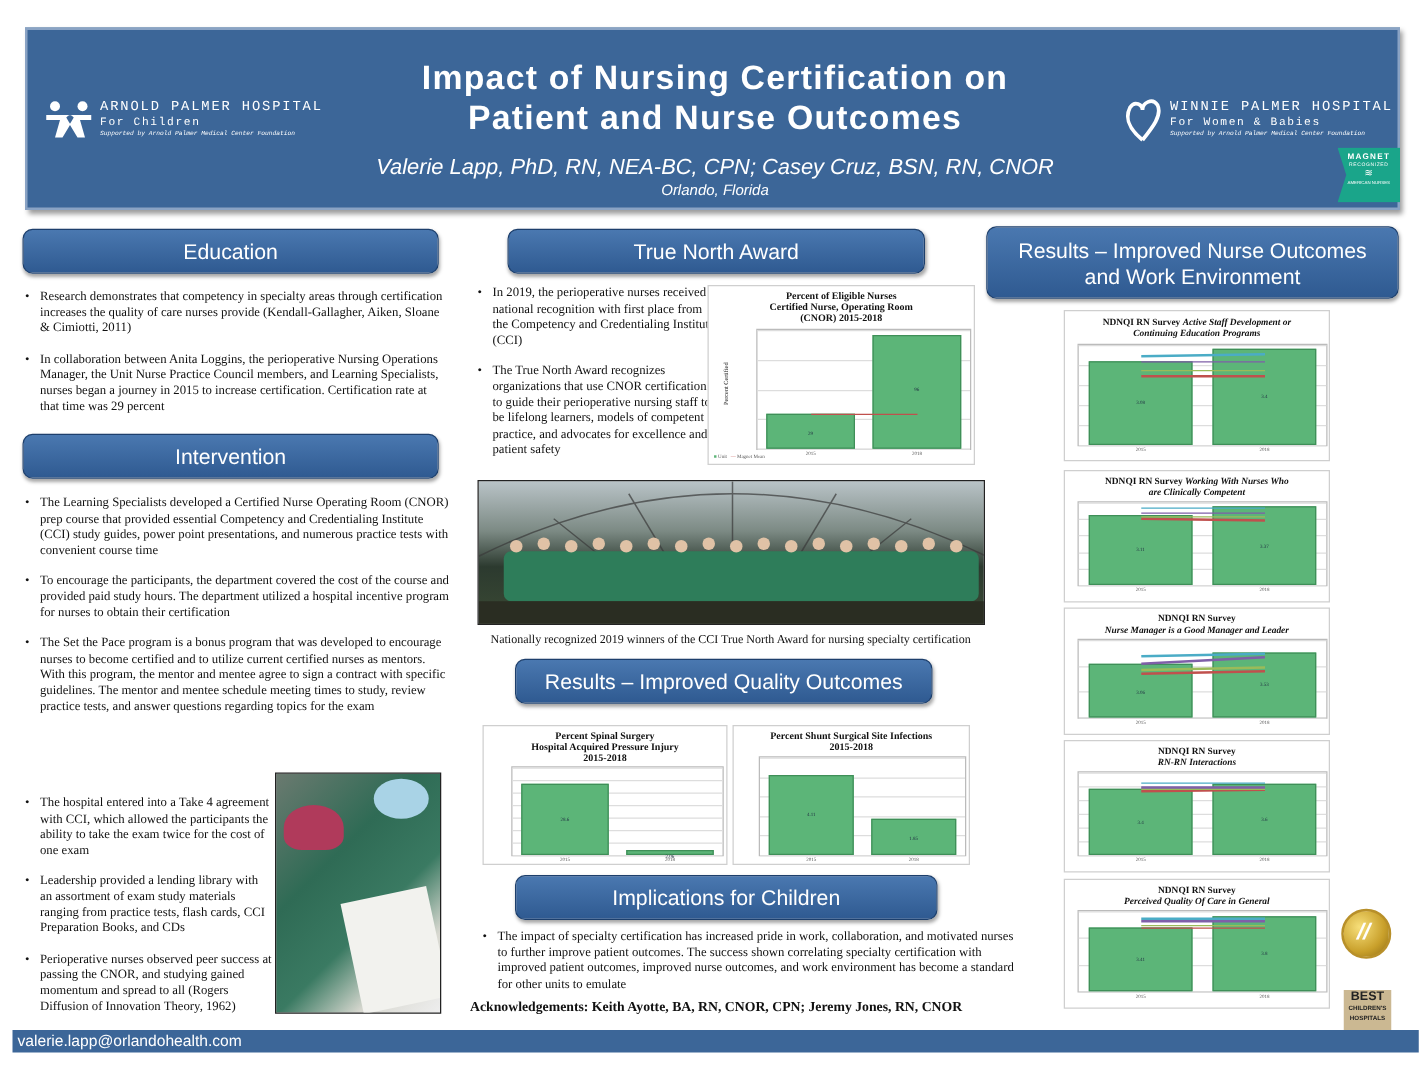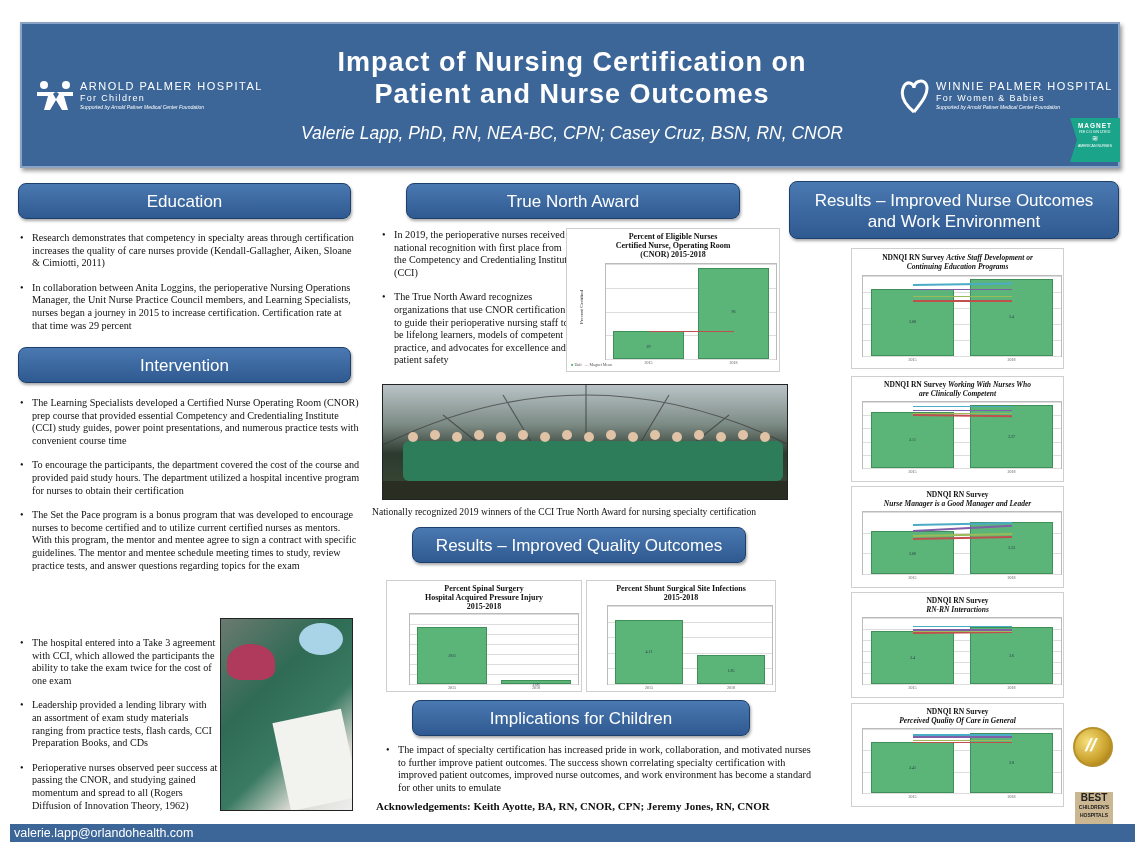--- a/index.html
+++ b/index.html
@@ -2,21 +2,21 @@
 <html><head>
 <meta charset="utf-8">
 <style>
 *{box-sizing:border-box;margin:0;padding:0}
 html,body{width:1142px;height:856px;background:#fff;overflow:hidden;font-family:"Liberation Serif",serif;color:#111}
 .abs{position:absolute}
 .header{position:absolute;left:20px;top:22px;width:1100px;height:146px;background:#3c6698;border:2px solid #8aa3c4;box-shadow:2px 3px 4px rgba(0,0,0,.4)}
 .title{position:absolute;left:260px;top:22px;width:580px;text-align:center;color:#fff;font-family:"Liberation Sans",sans-serif;font-weight:bold;font-size:27px;line-height:32px;letter-spacing:1px}
 .authors{position:absolute;left:220px;top:99px;width:660px;text-align:center;color:#fff;font-family:"Liberation Sans",sans-serif;font-style:italic;font-size:17.5px}
 .loc{position:absolute;left:400px;top:121px;width:300px;text-align:center;color:#fff;font-family:"Liberation Sans",sans-serif;font-style:italic;font-size:12px}
-.logo-txt{color:#fff;font-family:Liberation Sans, sans-serif}
+.logo-txt{color:#fff;font-family:Liberation Mono, monospace}
 .secbtn{position:absolute;background:linear-gradient(#4a78b0,#2f5a91);border:1px solid #1d3f6c;border-radius:8px;color:#fff;font-family:"Liberation Sans",sans-serif;text-align:center;box-shadow:1px 2px 3px rgba(0,0,0,.35)}
 ul.bl{list-style:none}
 ul.bl li{position:relative;padding-left:14px;font-size:10.2px;line-height:12.6px;margin-bottom:12px}
 ul.bl li:before{content:"•";position:absolute;left:2px;top:0}
 .chart{position:absolute;background:#fff;border:1px solid #cfcfcf}
 .ctitle{text-align:center;font-weight:bold;font-size:8px;line-height:9px}
 .ctitle i{font-weight:bold}
 .plot{position:absolute;border:1px solid #bbb;background:#fff}
 .gl{position:absolute;left:0;right:0;height:1px;background:#ddd}
 .bar{position:absolute;background:#5cb578;border:1px solid #3f8f58}
@@ -40,20 +40,21 @@
   </div>
   <div class="abs logo-txt" style="left:58px;top:56px;font-size:11px;letter-spacing:1.5px">ARNOLD PALMER HOSPITAL</div>
   <div class="abs logo-txt" style="left:58px;top:69px;font-size:9px;letter-spacing:1.3px">For Children</div>
   <div class="abs logo-txt" style="left:58px;top:80px;font-size:5px;font-style:italic">Supported by Arnold Palmer Medical Center Foundation</div>
 
   <div class="title">
     <div>Impact of Nursing Certification on</div>
     <div>Patient and Nurse Outcomes</div>
   </div>
   <div class="authors">Valerie Lapp, PhD, RN, NEA-BC, CPN; Casey Cruz, BSN, RN, CNOR</div>
+  <div class="loc">Orlando, Florida</div>
 
   <div class="abs" style="left:876px;top:52px">
     <svg width="32" height="40" viewBox="0 0 32 40">
       <path d="M16 36 C4 26 2 18 6 10 C10 4 16 8 16 12 C16 6 24 2 28 8 C32 16 24 26 16 36" fill="none" stroke="#fff" stroke-width="3"></path>
     </svg>
   </div>
   <div class="abs logo-txt" style="left:914px;top:56px;font-size:11px;letter-spacing:1.5px">WINNIE PALMER HOSPITAL</div>
   <div class="abs logo-txt" style="left:914px;top:69px;font-size:9px;letter-spacing:1.3px">For Women &amp; Babies</div>
   <div class="abs logo-txt" style="left:914px;top:80px;font-size:5px;font-style:italic">Supported by Arnold Palmer Medical Center Foundation</div>
 
@@ -71,21 +72,21 @@
   <li>In collaboration between Anita Loggins, the perioperative Nursing Operations Manager, the Unit Nurse Practice Council members, and Learning Specialists, nurses began a journey in 2015 to increase certification. Certification rate at that time was 29 percent</li>
 </ul>
 
 <div class="secbtn" style="left:18px;top:347px;width:333px;height:36px;line-height:36px;font-size:17px">Intervention</div>
 <ul class="bl abs" style="left:18px;top:397px;width:342px">
   <li>The Learning Specialists developed a Certified Nurse Operating Room (CNOR) prep course that provided essential Competency and Credentialing Institute (CCI) study guides, power point presentations, and numerous practice tests with convenient course time</li>
   <li>To encourage the participants, the department covered the cost of the course and provided paid study hours. The department utilized a hospital incentive program for nurses to obtain their certification</li>
   <li>The Set the Pace program is a bonus program that was developed to encourage nurses to become certified and to utilize current certified nurses as mentors. With this program, the mentor and mentee agree to sign a contract with specific guidelines. The mentor and mentee schedule meeting times to study, review practice tests, and answer questions regarding topics for the exam</li>
 </ul>
 <ul class="bl abs" style="left:18px;top:637px;width:200px">
-  <li>The hospital entered into a Take 3 agreement with CCI, which allowed the participants the ability to take the exam twice for the cost of one exam</li>
+  <li>The hospital entered into a Take 4 agreement with CCI, which allowed the participants the ability to take the exam twice for the cost of one exam</li>
   <li>Leadership provided a lending library with an assortment of exam study materials ranging from practice tests, flash cards, CCI Preparation Books, and CDs</li>
   <li>Perioperative nurses observed peer success at passing the CNOR, and studying gained momentum and spread to all (Rogers Diffusion of Innovation Theory, 1962)</li>
 </ul>
 <div class="photo" style="left:220px;top:618px;width:133px;height:193px;background:linear-gradient(135deg,#6b7a70 0%,#2f6b55 35%,#3a7a62 60%,#d8d8d0 80%,#eee 100%)">
   <div class="abs" style="left:6px;top:25px;width:48px;height:36px;border-radius:50% 50% 30% 30%;background:#b03a5b"></div>
   <div class="abs" style="left:78px;top:4px;width:44px;height:32px;border-radius:50%;background:#a9d3e6"></div>
   <div class="abs" style="left:60px;top:96px;width:70px;height:90px;background:#f2f2ee;transform:rotate(-12deg)"></div>
 </div>
 
 <div class="secbtn" style="left:406px;top:183px;width:334px;height:36px;line-height:36px;font-size:17px">True North Award</div>
@@ -144,21 +145,21 @@
         <circle cx="272" cy="50" r="5"></circle>
         <circle cx="294" cy="52" r="5"></circle>
         <circle cx="316" cy="50" r="5"></circle>
         <circle cx="338" cy="52" r="5"></circle>
         <circle cx="360" cy="50" r="5"></circle>
         <circle cx="382" cy="52" r="5"></circle>
     </g>
     <rect x="0" y="96" width="406" height="20" fill="#2a2d22"></rect>
   </svg>
 </div>
-<div class="abs" style="left:372px;top:506px;width:425px;text-align:left;font-size:9.6px">Nationally recognized 2019 winners of the CCI True North Award for nursing specialty certification</div>
+<div class="abs" style="left:372px;top:506px;width:425px;text-align:center;font-size:9.6px">Nationally recognized 2019 winners of the CCI True North Award for nursing specialty certification</div>
 
 <div class="secbtn" style="left:412px;top:527px;width:334px;height:36px;line-height:36px;font-size:17px">Results – Improved Quality Outcomes</div>
 
 <div class="chart" style="left:386px;top:580px;width:196px;height:112px">
   <div class="ctitle" style="margin-top:3px">Percent Spinal Surgery<br>Hospital Acquired Pressure Injury<br>2015-2018</div>
   <div class="plot" id="plot-pi" style="left:22px;top:32px;width:170px;height:72px">
       <div class="gl" style="top: 70px;"></div>
       <div class="gl" style="top: 60px;"></div>
       <div class="gl" style="top: 50px;"></div>
       <div class="gl" style="top: 40px;"></div>

